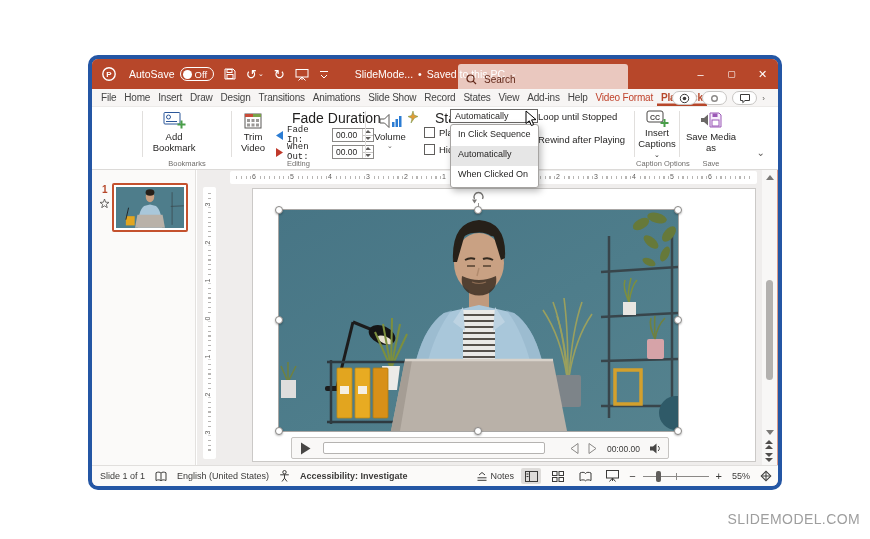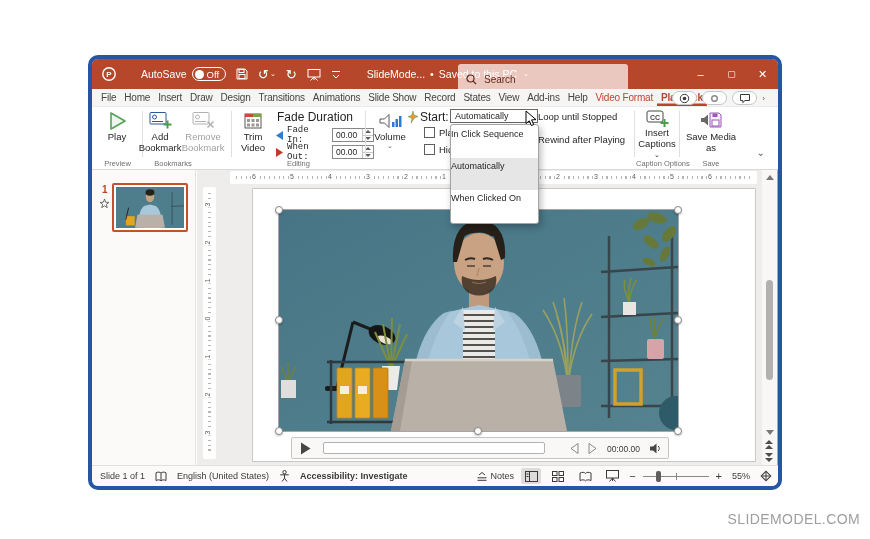--- a/index.html
+++ b/index.html
@@ -10,21 +10,21 @@
   
   .window { position:absolute; left:88px; top:55px; width:694px; height:435px;
     border:4px solid #2456A4; border-radius:10px; background:#fff; overflow:hidden;
     box-shadow: inset 0 0 0 1px rgba(183,71,42,.55); }
 
   
   .titlebar { position:absolute; left:0; top:0; right:0; height:30px; background:#B7472A;
     display:flex; align-items:center; color:#fff; font-size:10.5px; }
   .tb-item { display:flex; align-items:center; flex:0 0 auto; }
   .pp-logo { margin-left:9px; }
-  .autosave-label { margin-left:24px;text-align:center; }
+  .autosave-label { margin-left:12px;text-align:center; }
   .autosave-toggle { margin-left:5px; display:flex; align-items:center; gap:3px;
     border:1px solid #fff; border-radius:8px; padding:1px 6px 1px 2px; height:14px; }
   .toggle-knob { width:9px; height:9px; border-radius:50%; background:#fff; }
   .autosave-state { font-size:9.5px; }
   .tb-icon { margin-left:10px; display:flex; align-items:center; }
   .tb-glyph { font-size:13px; line-height:1; font-family:"DejaVu Sans",sans-serif; }
   .tb-chev { font-size:7px; margin-left:1px; }
   .doc-title { margin-left:26px; font-size:10.5px; white-space:nowrap; display:flex; align-items:center; gap:5px; }
   .search-box { position:absolute; left:366px; top:5px; width:170px; height:31px;
     background:rgba(255,255,255,0.70); border-radius:3px; display:flex; align-items:center;
@@ -67,32 +67,32 @@
   .spincol { width:11px; height:100%; border-left:1px solid #c8c6c4; display:flex;
     flex-direction:column; }
   .spinbtn { flex:1; display:flex; align-items:center; justify-content:center; }
   .spinbtn + .spinbtn { border-top:1px solid #c8c6c4; }
   .tri-up { width:0;height:0;border-left:3px solid transparent;border-right:3px solid transparent;border-bottom:3px solid #605e5c; }
   .tri-dn { width:0;height:0;border-left:3px solid transparent;border-right:3px solid transparent;border-top:3px solid #605e5c; }
   .cbrow { position:absolute; display:flex; align-items:center; gap:4px; font-size:9.5px;
     color:#201f1e; white-space:nowrap; }
   .cb { width:11px; height:11px; border:1px solid #605e5c; background:#fff; position:relative; flex:0 0 auto; }
   .cb.checked::after { content:"✓"; position:absolute; left:0.5px; top:-2px; font-size:10px; color:#201f1e; }
-  .rib-label { position:absolute; font-size:12px; color:#201f1e; white-space:nowrap; }
+  .rib-label { position:absolute; font-size:14px; color:#201f1e; white-space:nowrap;margin-left:15px; }
   .collapse-chev { position:absolute; right:13px; top:40px; font-size:10px; color:#605e5c; }
 
   
   .start-combo { position:absolute; left:358px; top:50px; width:88px; height:14px; background:#fff;
     border:1px solid #696765; font-size:9px; display:flex; align-items:center; padding-left:4px;
     z-index:30; }
   .combo-chev { margin-left:auto; width:12px; text-align:center; font-size:7px; color:#474645; }
   .start-dd { position:absolute; left:358px; top:65px; width:89px; background:#fff;
     border:1px solid #a6a4a2; border-radius:3px; box-shadow:2px 3px 7px rgba(0,0,0,.28);
     z-index:40; padding:1px 0; }
-  .dd-item { height:32px; line-height:16px; font-size:9px; color:#201f1e; white-space:nowrap; }
+  .dd-item { height:20px; line-height:16px; padding-left:7px; font-size:9px; color:#201f1e; white-space:nowrap; }
   .dd-item.selected { background:#e6e6e6; }
   .cursor-svg { position:absolute; left:433px; top:51px; z-index:60; }
 
   
   .bodyarea { position:absolute; left:0; top:111px; right:0; bottom:21px; }
   .editor-bg { position:absolute; left:105px; right:16px; top:0; bottom:0; background:#efedec; }
   .thumbs { position:absolute; left:0; top:0; width:104px; bottom:0; background:#fbfaf9;
     border-right:1px solid #e3e1df; }
   .slide-num { position:absolute; left:10px; top:14px; font-size:10px; font-weight:bold; color:#B7472A; }
   .anim-star { position:absolute; left:8px; top:29px; }
@@ -255,61 +255,36 @@
           <svg width="12" height="11" viewBox="0 0 12 11">
               <path d="M1.5,1.5 h9 v6 h-4.5 l-2.2,2.2 v-2.2 h-2.3 z" fill="none" stroke="#3b3a39"></path>
             </svg>
         </span>
         <span class="tiny-chev">›</span>
       </div>
     </div>
 
     <div class="ribbon">
 
-      <div class="rgroup" style="left:2px;width:47px">
-        <div class="bigbtn" style="left:3px;width:40px">
-          <span class="icon">
-            <svg width="22" height="22" viewBox="0 0 22 22">
-                <polygon points="5,3 19,11 5,19" fill="#edf6ed" stroke="#57a257" stroke-width="1.6" stroke-linejoin="round"></polygon>
-              </svg>
-          </span>
-          <span class="bb-label">Play</span>
-        </div>
-        <div class="glabel">Preview</div>
-      </div>
       <div class="gsep" style="left:50px"></div>
 
-      <div class="rgroup" style="left:46px;width:70px">
+      <div class="rgroup" style="left:60px;width:70px">
         <div class="bigbtn" style="left:1px;width:42px">
           <span class="icon">
             <svg width="23" height="19" viewBox="0 0 23 19">
                 <rect x="1" y="1.5" width="16" height="11.5" rx="1" fill="#fff" stroke="#2b579a"></rect>
                 <circle cx="5.5" cy="6" r="2" fill="none" stroke="#2b579a"></circle>
                 <line x1="3" y1="10.5" x2="14" y2="10.5" stroke="#2b579a"></line>
                 <g stroke="#4a9e4a" stroke-width="2">
                   <line x1="18.5" y1="9.5" x2="18.5" y2="17.5"></line>
                   <line x1="14.5" y1="13.5" x2="22.5" y2="13.5"></line>
                 </g>
               </svg>
           </span>
           <span class="bb-label">Add Bookmark</span>
-        </div>
-        <div class="bigbtn disabled" style="left:44px;width:42px">
-          <span class="icon">
-            <svg width="23" height="19" viewBox="0 0 23 19">
-                <rect x="1" y="1.5" width="16" height="11.5" rx="1" fill="#fff" stroke="#b5b3b1"></rect>
-                <circle cx="5.5" cy="6" r="2" fill="none" stroke="#b5b3b1"></circle>
-                <line x1="3" y1="10.5" x2="14" y2="10.5" stroke="#b5b3b1"></line>
-                <g stroke="#b5b3b1" stroke-width="1.6">
-                  <line x1="15.5" y1="10.5" x2="21.5" y2="16.5"></line>
-                  <line x1="21.5" y1="10.5" x2="15.5" y2="16.5"></line>
-                </g>
-              </svg>
-          </span>
-          <span class="bb-label">Remove Bookmark</span>
         </div>
         <div class="glabel">Bookmarks</div>
       </div>
       <div class="gsep" style="left:139px"></div>
 
       <div class="rgroup" style="left:141px;width:131px">
         <div class="bigbtn" style="left:1px;width:38px">
           <span class="icon">
             <svg width="20" height="20" viewBox="0 0 20 20">
                 <rect x="2" y="3" width="16" height="14" fill="#fdfdfd" stroke="#5a5856"></rect>

